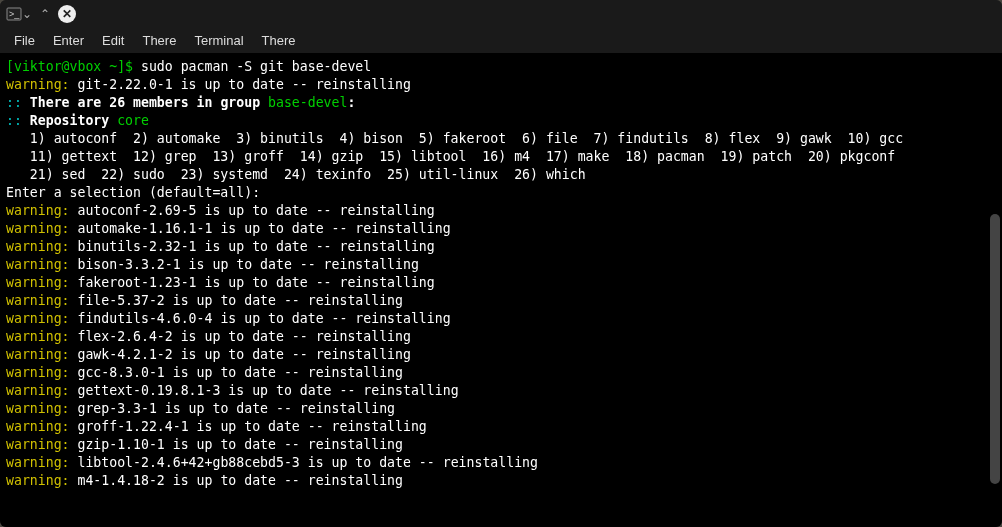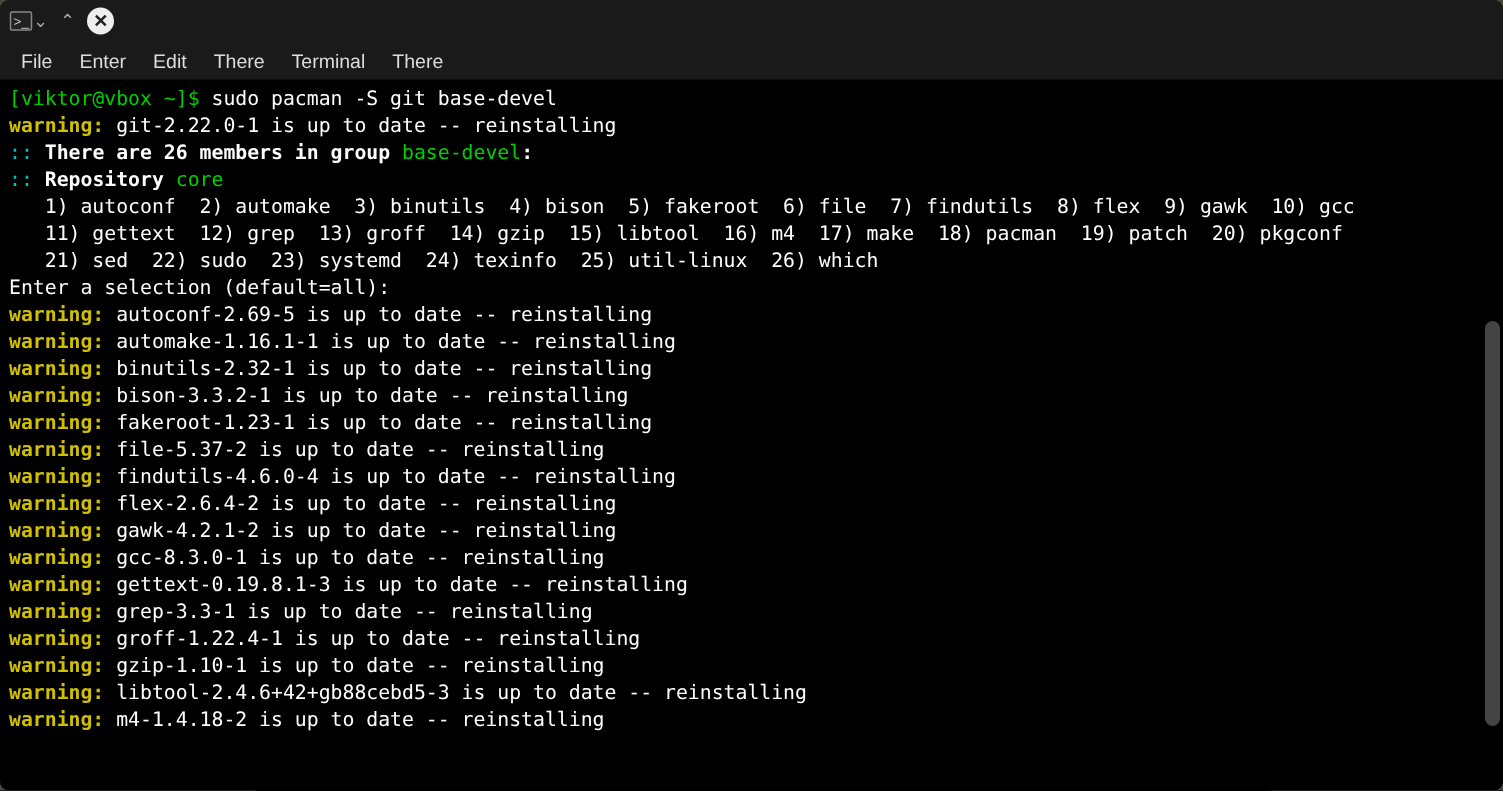--- a/index.html
+++ b/index.html
@@ -58,21 +58,21 @@
   }
   .term {
     font-family: "DejaVu Sans Mono","Liberation Mono",Consolas,monospace;
     font-size: 13.2px;
     line-height: 18px;
     color: #fff;
     padding: 4px 6px;
     white-space: pre;
   }
   .c-green  { color: #00d000; }
-  .c-yellow { color: #d0c000; font-weight: bold; }
+  .c-yellow { color: #d0c000; font-weight: normal; }
   .c-cyan   { color: #00c0c0; }
   .c-white  { color: #ffffff; }
   .c-bold   { font-weight: bold; }
   .scrollbar {
     position: absolute;
     right: 2px;
     top: 160px;
     width: 10px;
     height: 270px;
     background: #444;

